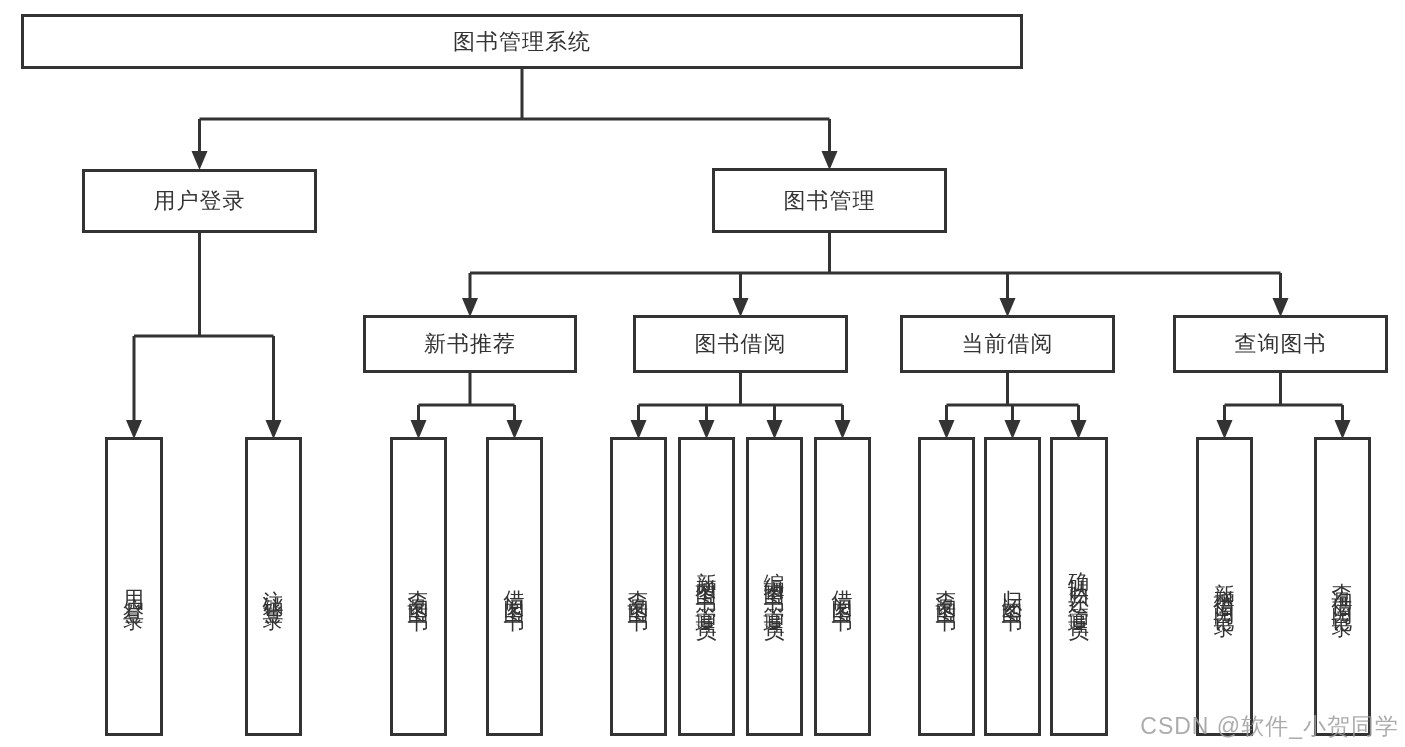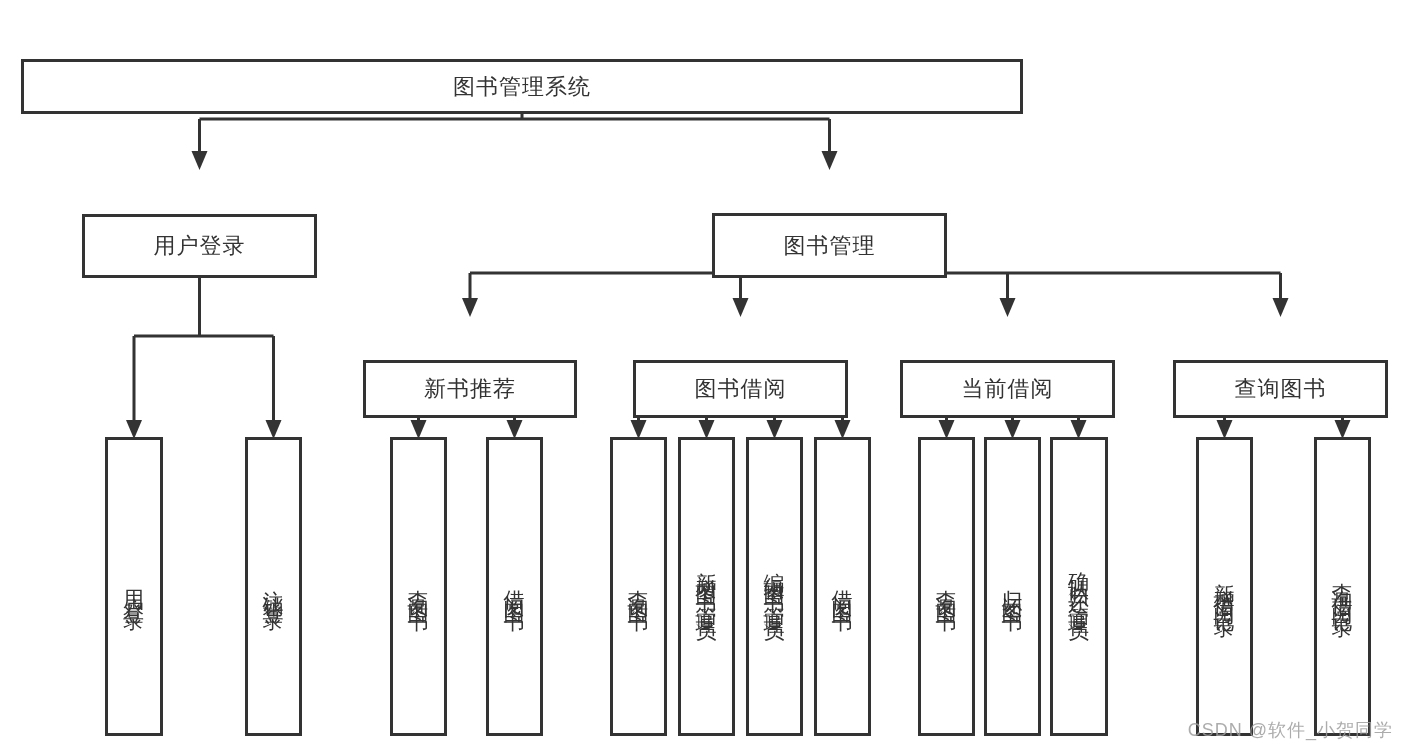--- a/index.html
+++ b/index.html
@@ -28,36 +28,35 @@
     border: 3px solid #333333;
     background: #ffffff;
     display: flex;
     align-items: center;
     justify-content: center;
     color: #333333;
   }
   .node.h {
     font-size: 22px;
     letter-spacing: 1px;
-    margin-top: 45px;
   }
   .node.v span {
     writing-mode: vertical-rl;
     text-orientation: mixed;
     font-size: 21px;
     letter-spacing: 7px;
     line-height: 1;
     color: #333333;
     white-space: nowrap;
   }
   .watermark {
     position: absolute;
-    right: 12px;
+    right: 6px;
     bottom: 5px;
-    font-size: 18px;
+    font-size: 23px;
     color: rgba(158, 158, 158, 0.85);
     letter-spacing: 1px;
     pointer-events: none;
   }
 </style>
 </head>
 <body>
 
 <div class="stage">
 

